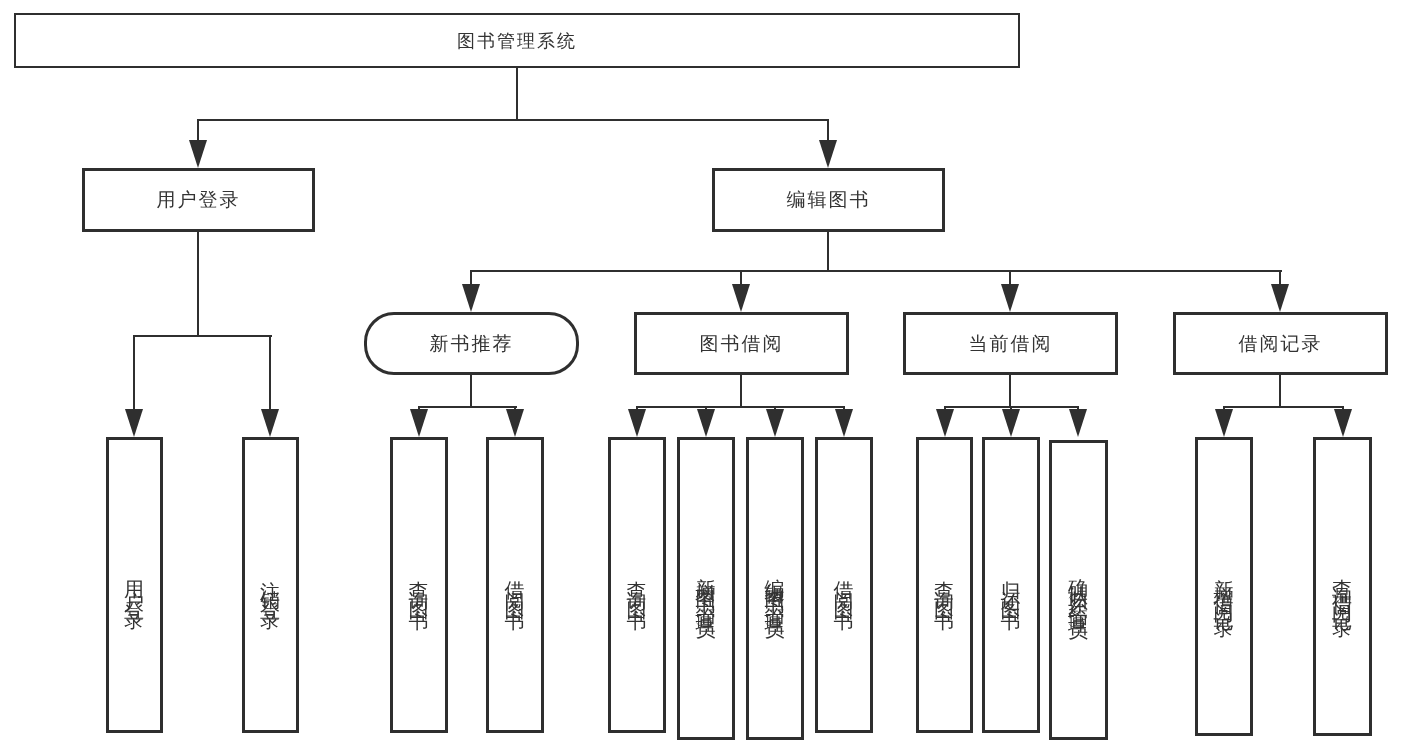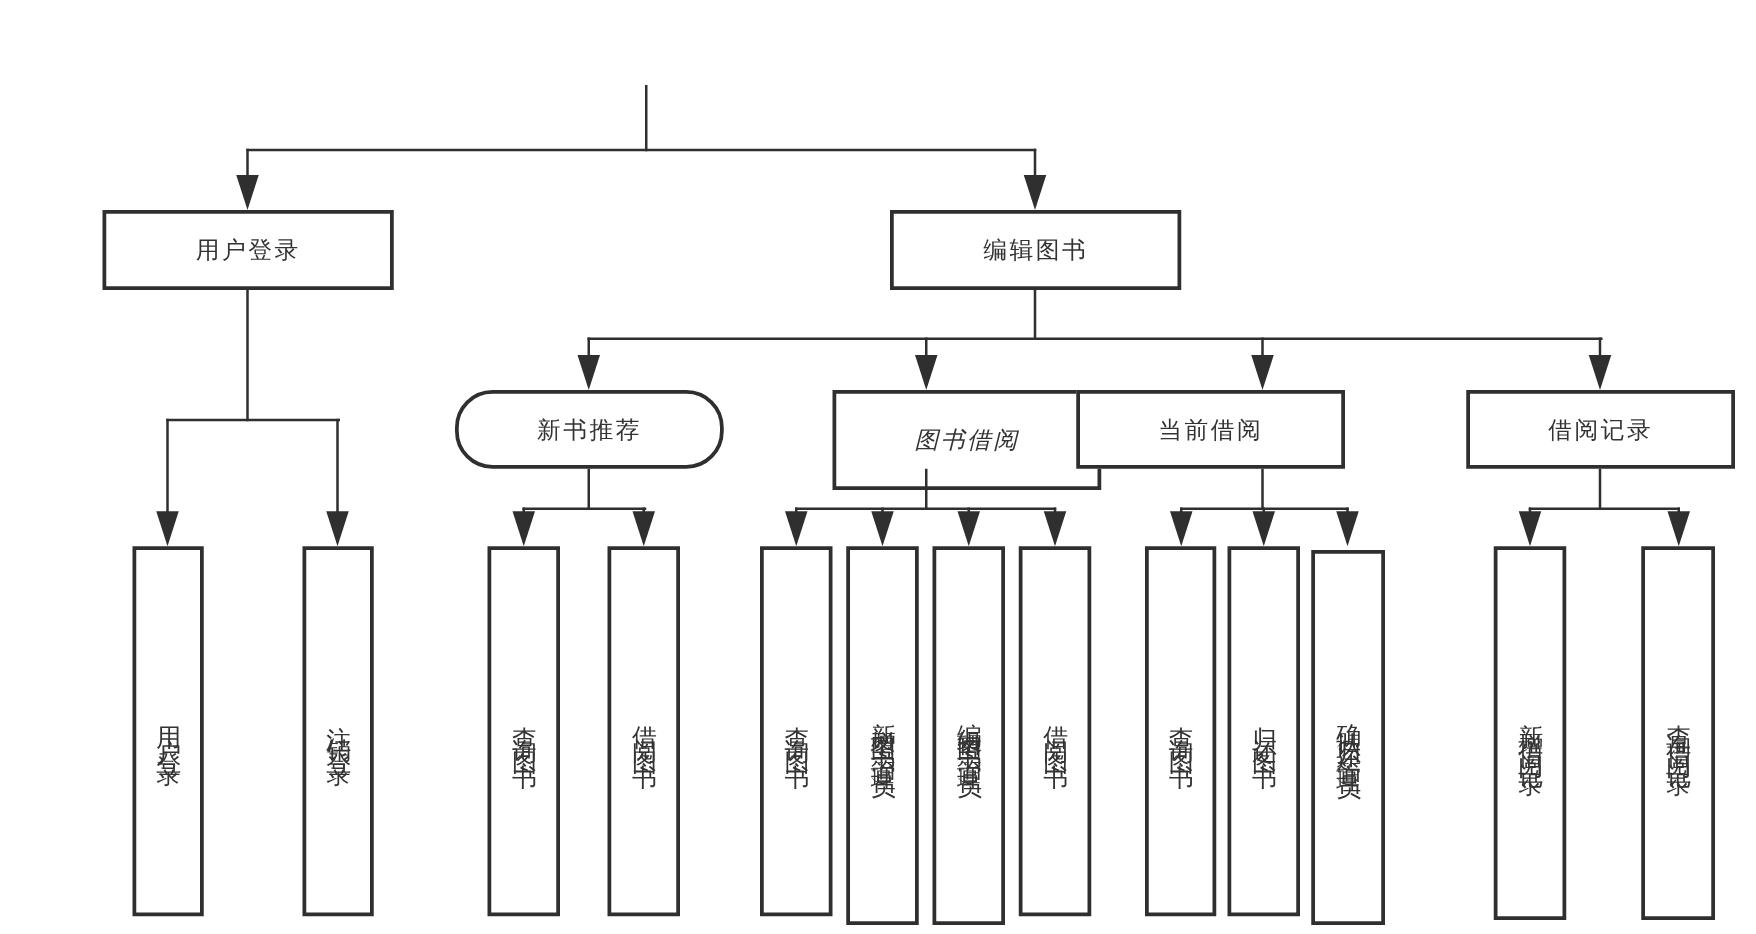--- a/index.html
+++ b/index.html
@@ -51,20 +51,23 @@
     opacity: 0.9;
     z-index: 10;
     white-space: nowrap;
   }
 </style>
 </head>
 <body>
 
 <div id="canvas">
 
+  <div class="box root hbox" style="left:14px; top:13px; width:1006px; height:55px;">
+    <span>图书管理系统</span>
+  </div>
 
   <div class="line" style="left:516px; top:68px; width:2px; height:53px;"></div>
   <div class="line" style="left:197px; top:119px; width:632px; height:2px;"></div>
   <div class="line" style="left:197px; top:119px; width:2px; height:28px;"></div>
   <div class="arrow" style="left:189px; top:140px;"></div>
   <div class="line" style="left:827px; top:119px; width:2px; height:28px;"></div>
   <div class="arrow" style="left:819px; top:140px;"></div>
 
   <div class="box hbox" style="left:82px; top:168px; width:233px; height:64px;">
     <span>用户登录</span>
@@ -87,24 +90,24 @@
   <div class="line" style="left:740px; top:270px; width:2px; height:18px;"></div>
   <div class="arrow" style="left:732px; top:284px;"></div>
   <div class="line" style="left:1009px; top:270px; width:2px; height:18px;"></div>
   <div class="arrow" style="left:1001px; top:284px;"></div>
   <div class="line" style="left:1279px; top:270px; width:2px; height:18px;"></div>
   <div class="arrow" style="left:1271px; top:284px;"></div>
 
   <div class="box hbox" style="left:364px; top:312px; width:215px; height:63px;border-radius:30px;">
     <span>新书推荐</span>
   </div>
-  <div class="box hbox" style="left:666px; top:312px; width:215px; height:80px;font-style:italic;">
+  <div class="box hbox" style="left:634px; top:312px; width:215px; height:63px;">
     <span>图书借阅</span>
   </div>
-  <div class="box hbox" style="left:861px; top:312px; width:215px; height:63px;">
+  <div class="box hbox" style="left:903px; top:312px; width:215px; height:63px;">
     <span>当前借阅</span>
   </div>
   <div class="box hbox" style="left:1173px; top:312px; width:215px; height:63px;">
     <span>借阅记录</span>
   </div>
 
   <div class="line" style="left:470px; top:375px; width:2px; height:33px;"></div>
   <div class="line" style="left:418px; top:406px; width:99px; height:2px;"></div>
   <div class="line" style="left:418px; top:406px; width:2px; height:8px;"></div>
   <div class="arrow" style="left:410px; top:409px;"></div>

